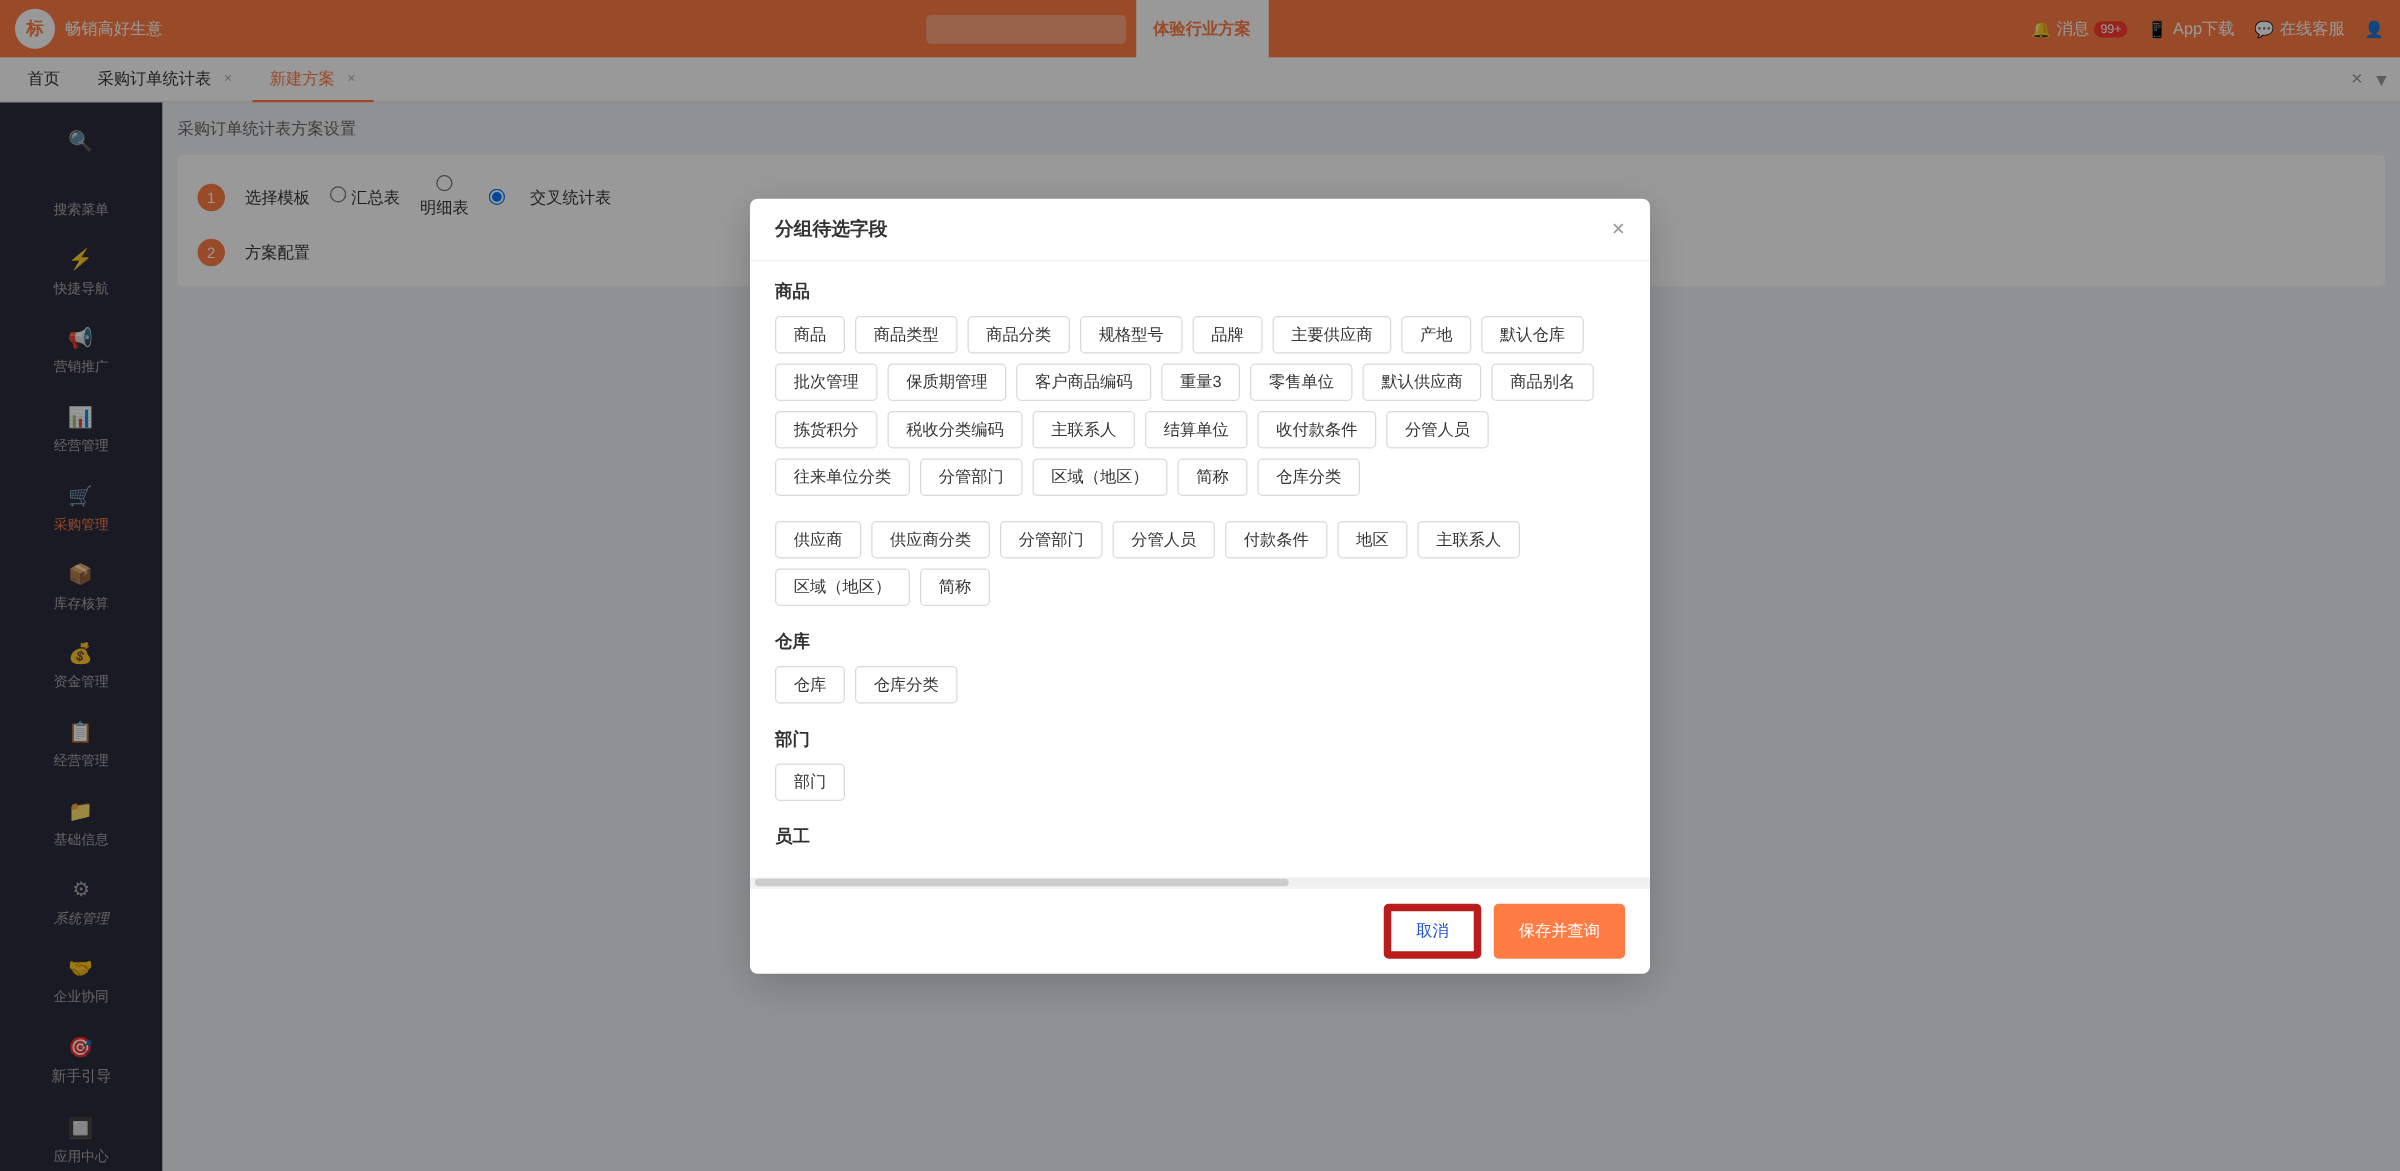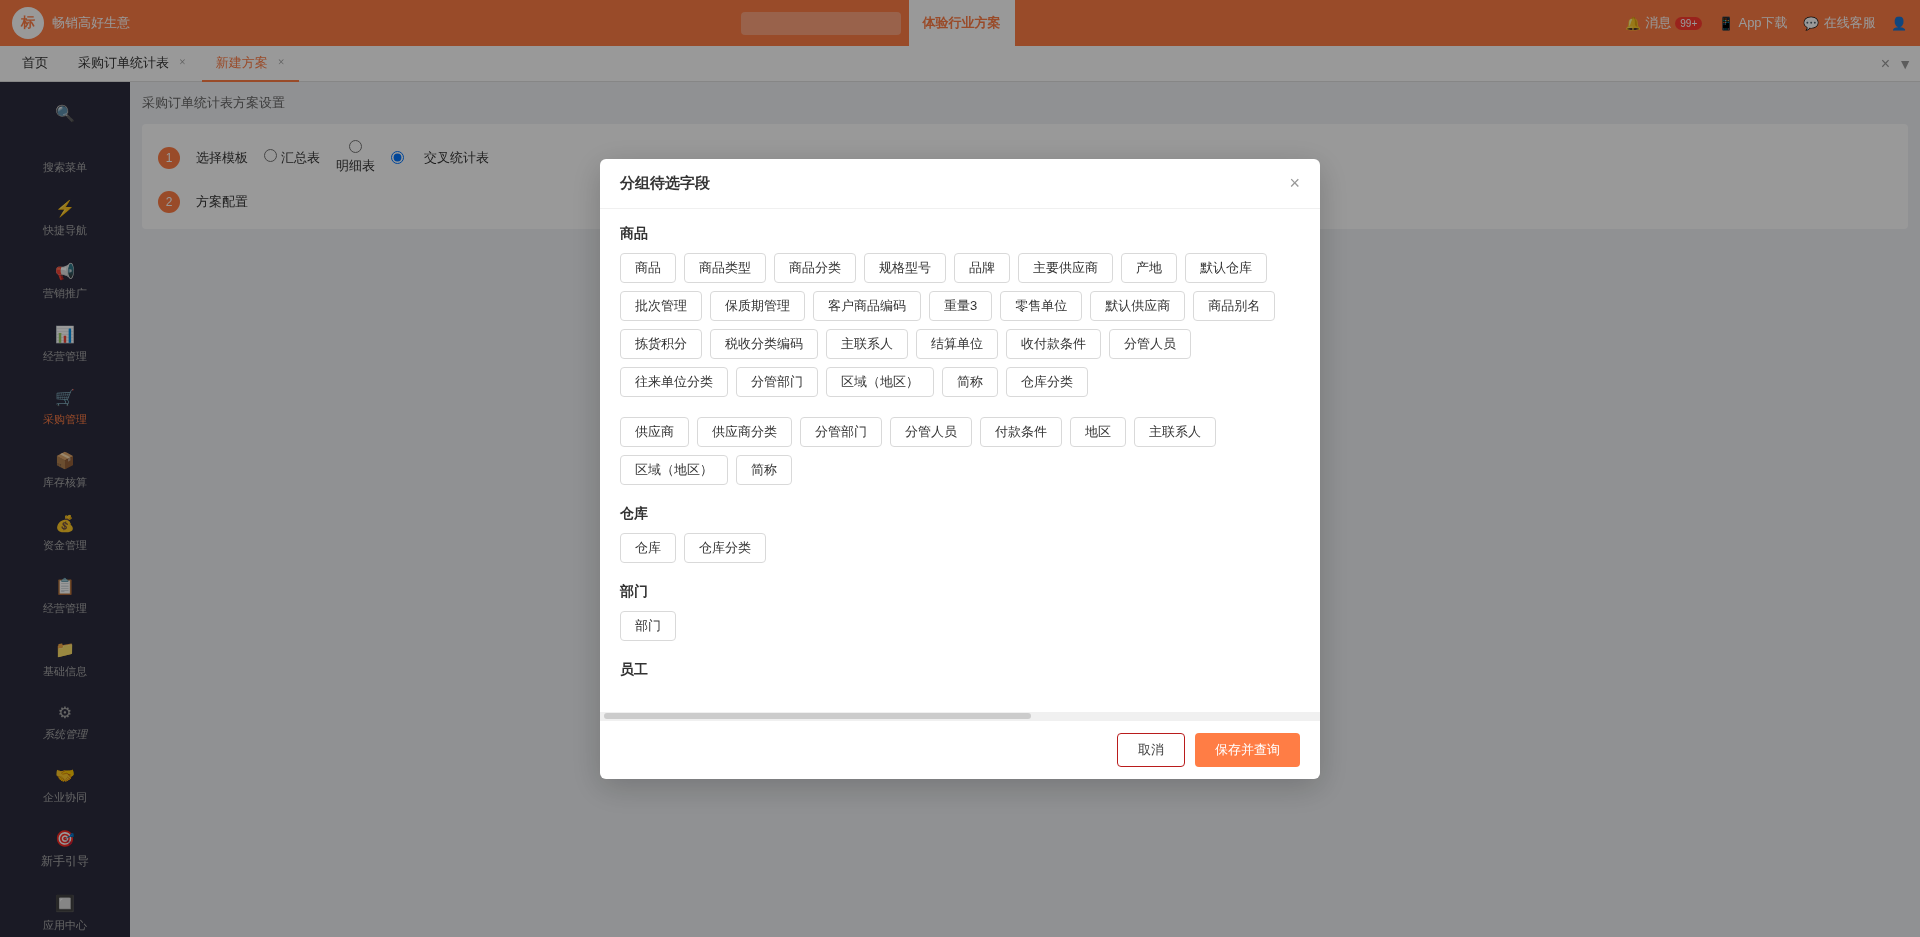--- a/index.html
+++ b/index.html
@@ -230,26 +230,26 @@
     }
 
     
     .modal-body::-webkit-scrollbar { width: 6px; }
     .modal-body::-webkit-scrollbar-track { background: #f0f0f0; }
     .modal-body::-webkit-scrollbar-thumb { background: #ccc; border-radius: 3px; }
 
     
     .btn-cancel {
       background: #fff;
-      border: 1px solid #b91c1c;
+      border: 6px solid #b91c1c;
       border-radius: 4px;
       padding: 7px 20px;
       cursor: pointer;
       font-size: 13px;
-      color: #404040;
+      color: #1d4ed8;
     }
     .btn-save {
       background: #ff7d45;
       border: none;
       border-radius: 4px;
       padding: 7px 20px;
       cursor: pointer;
       font-size: 13px;
       color: #fff;
     }

